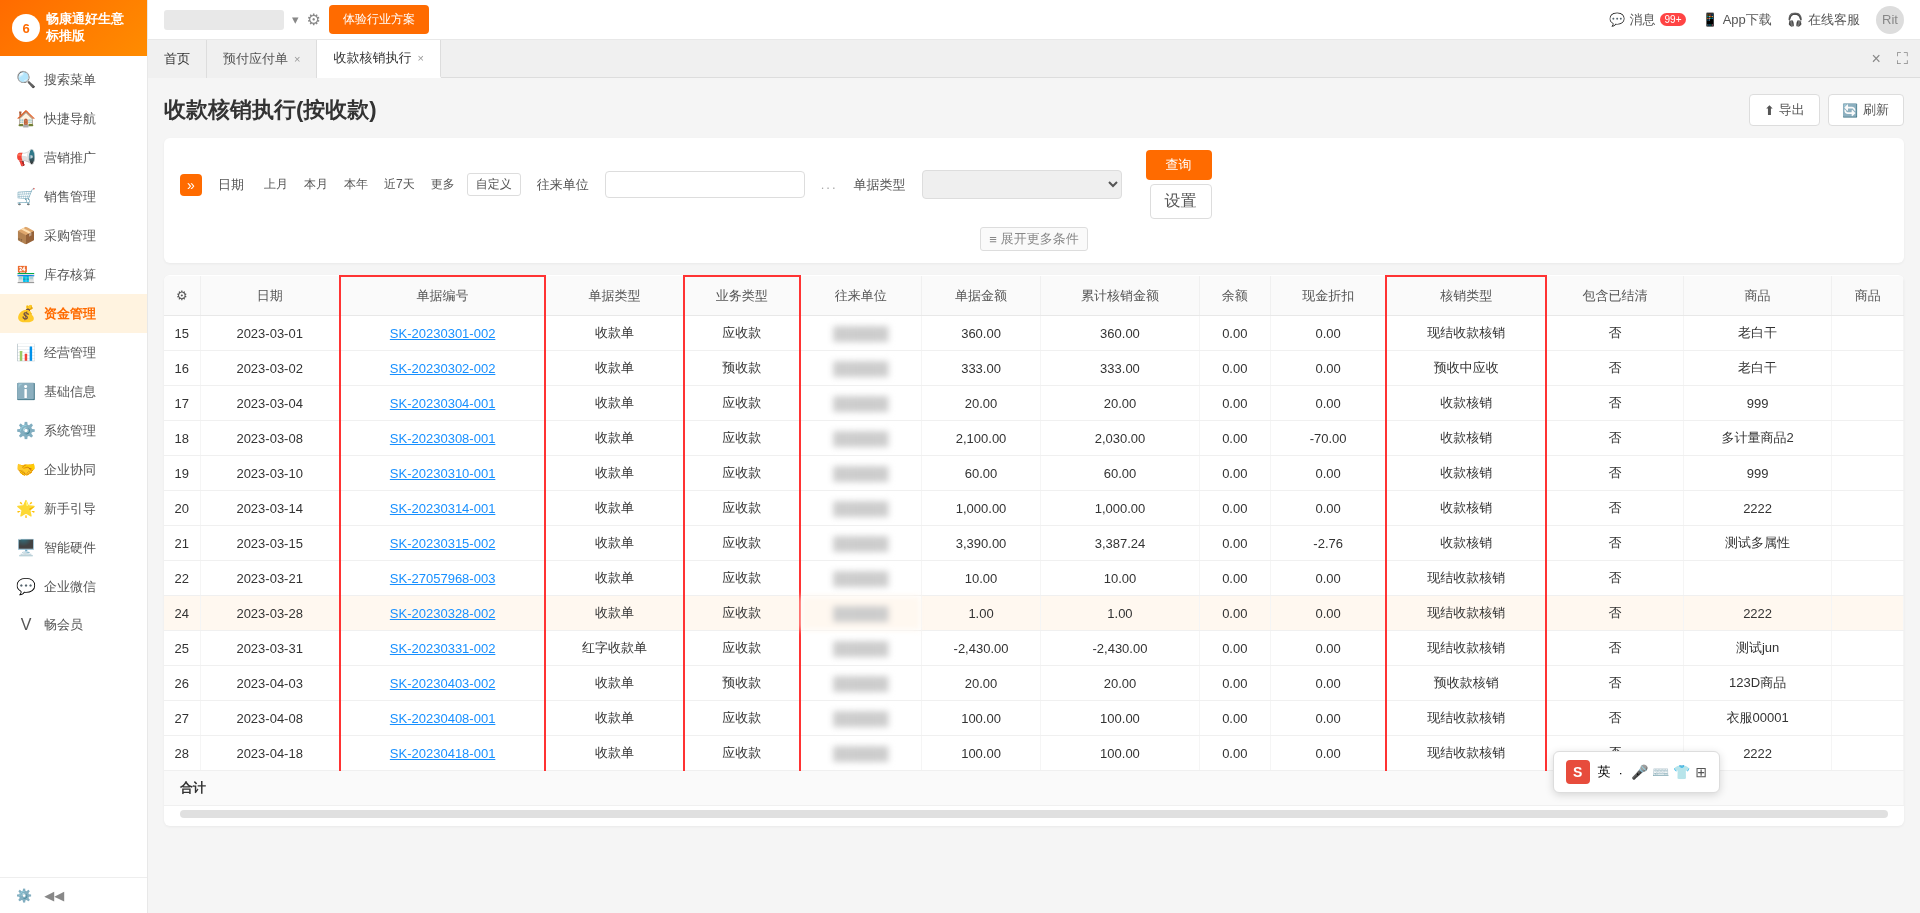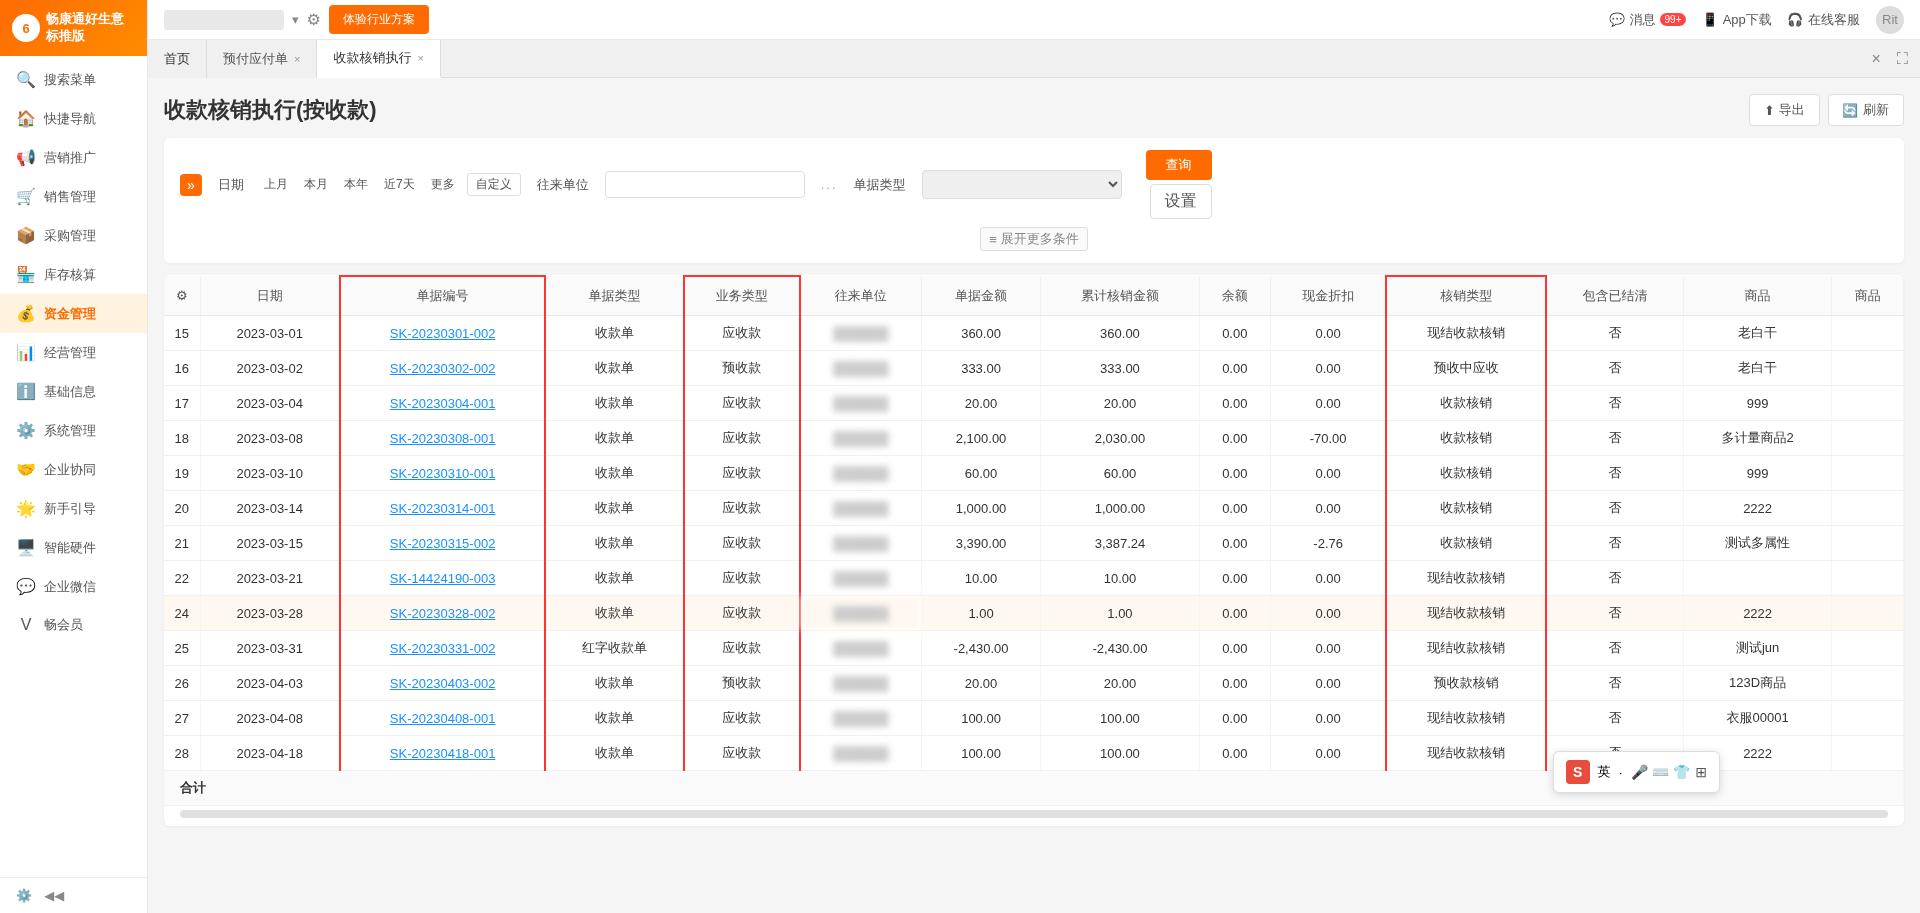--- a/index.html
+++ b/index.html
@@ -658,21 +658,21 @@
                 <td>0.00</td>
                 <td class="negative">-2.76</td>
                 <td style="border-left: 2px solid rgb(255, 51, 51); border-right: 2px solid rgb(255, 51, 51);">收款核销</td>
                 <td>否</td>
                 <td>测试多属性</td>
                 <td></td>
               </tr>
               <tr>
                 <td>22</td>
                 <td>2023-03-21</td>
-                <td style="border-left: 2px solid rgb(255, 51, 51); border-right: 2px solid rgb(255, 51, 51);"><span class="link-text">SK-14424190-003</span></td>
+                <td style="border-left: 2px solid rgb(255, 51, 51); border-right: 2px solid rgb(255, 51, 51);"><span class="link-text">SK-27057968-003</span></td>
                 <td>收款单</td>
                 <td style="border-left: 2px solid rgb(255, 51, 51); border-right: 2px solid rgb(255, 51, 51);">应收款</td>
                 <td style="color: rgb(204, 204, 204); filter: blur(3px); user-select: none;">██████</td>
                 <td>10.00</td>
                 <td>10.00</td>
                 <td>0.00</td>
                 <td>0.00</td>
                 <td style="border-left: 2px solid rgb(255, 51, 51); border-right: 2px solid rgb(255, 51, 51);">现结收款核销</td>
                 <td>否</td>
                 <td></td>

